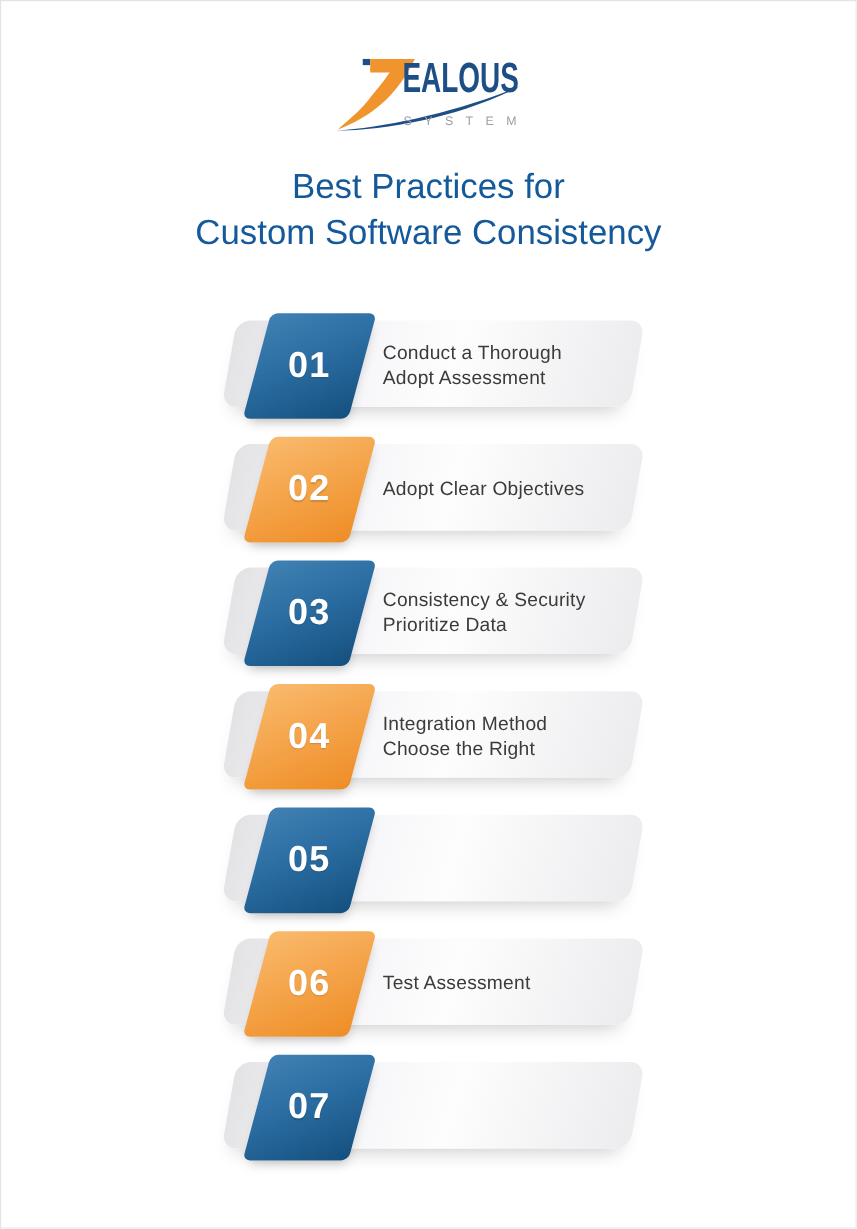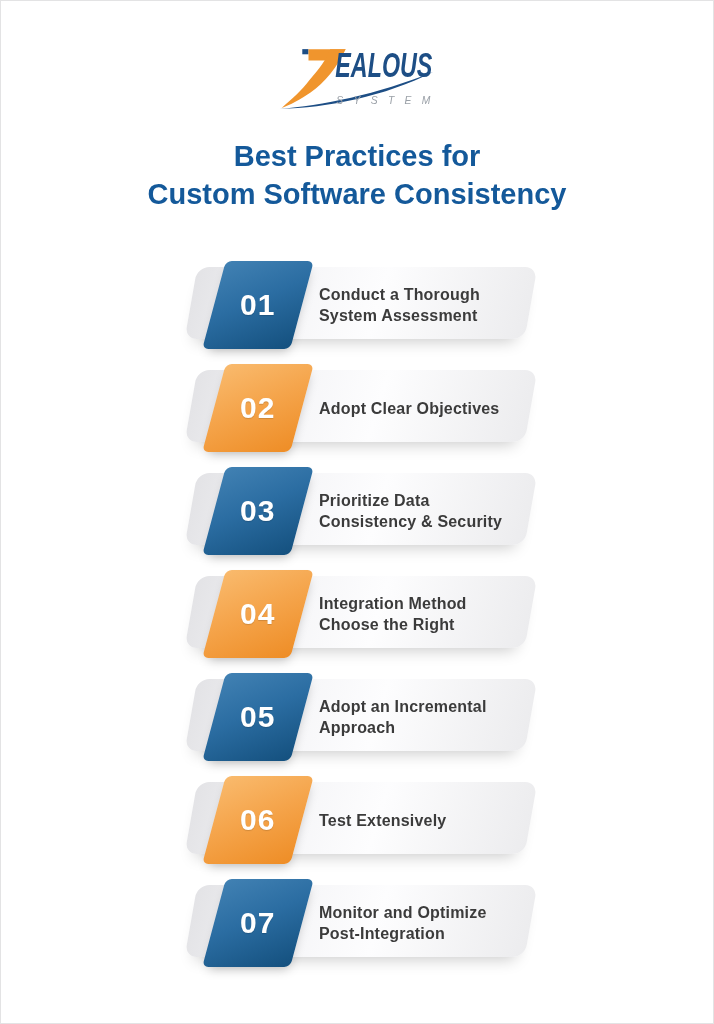--- a/index.html
+++ b/index.html
@@ -2,26 +2,26 @@
 <html><head>
 <meta charset="utf-8">
 <style>
   html,body { margin:0; padding:0; background:#fff; }
   .page {
     position:relative; width:714px; height:1024px; box-sizing:border-box;
     background:#ffffff; border:1px solid #e3e3e4; overflow:hidden;
     font-family:"Liberation Sans", sans-serif;
   }
   
-  .logo { position:absolute; top:44px; left:50%; transform:translateX(-50%); width:156px; height:64px;font-style:italic; }
+  .logo { position:absolute; top:44px; left:50%; transform:translateX(-50%); width:156px; height:64px; }
   .logo svg { display:block; }
   
   .title {
     position:absolute; top:136px; left:0; width:100%; margin:0;
-    text-align:center; font-size:29px; line-height:38px; font-weight:bold; color:#14599a;
+    text-align:center; font-size:29px; line-height:38px; font-weight:normal; color:#14599a;
   }
   .title span { display:block; }
   
   .list { position:absolute; top:260px; left:184px; width:352px; }
   .row { position:relative; height:88px; margin-bottom:15px; }
   .bar {
     position:absolute; left:6px; top:6px; width:340px; height:72px;
     transform:skewX(-10deg); border-radius:12px;
     background:linear-gradient(97deg,#e3e3e6 0%, #f6f6f8 30%, #fdfdfe 55%, #ececee 100%);
     box-shadow:0 12px 16px -10px rgba(0,0,0,0.22);
@@ -33,21 +33,21 @@
     box-shadow:2px 6px 10px -4px rgba(0,0,0,0.25);
   }
   .badge.blue   { background:linear-gradient(155deg,#4181b3 0%, #2b6da2 45%, #14507e 100%); }
   .badge.orange { background:linear-gradient(155deg,#f9ba6d 0%, #f5a54c 45%, #ee8d26 100%); }
   .num {
     transform:skewX(15deg); color:#ffffff; font-size:30px; font-weight:bold; letter-spacing:1px;
     text-shadow:0 1px 1px rgba(0,0,0,0.15);
   }
   .label {
     position:absolute; left:134px; top:50%; transform:translateY(-50%);
-    width:208px; font-size:16px; font-weight:bold; color:#3b3b3b; line-height:21px;
+    width:208px; font-size:16px; font-weight:normal; color:#3b3b3b; line-height:21px;
     letter-spacing:0.2px;
   }
   .label span { display:block; }
   .label span:empty { display:none; }
 </style>
 </head>
 <body>
 
 <div class="page">
 
@@ -74,84 +74,76 @@
 
   <div class="list">
 
     <div class="row">
       <div class="bar"></div>
       <div class="badge blue">
         <span class="num">01</span>
       </div>
       <div class="label">
         <span>Conduct a Thorough</span>
-        <span>System Assessment</span>
+        <span>Adopt Assessment</span>
       </div>
     </div>
 
     <div class="row">
       <div class="bar"></div>
       <div class="badge orange">
         <span class="num">02</span>
       </div>
       <div class="label">
         <span>Adopt Clear Objectives</span>
 
       </div>
     </div>
 
     <div class="row">
       <div class="bar"></div>
       <div class="badge blue">
         <span class="num">03</span>
       </div>
       <div class="label">
+        <span>Consistency &amp; Security</span>
         <span>Prioritize Data</span>
-        <span>Consistency &amp; Security</span>
       </div>
     </div>
 
     <div class="row">
       <div class="bar"></div>
       <div class="badge orange">
         <span class="num">04</span>
       </div>
       <div class="label">
         <span>Integration Method</span>
         <span>Choose the Right</span>
       </div>
     </div>
 
     <div class="row">
       <div class="bar"></div>
       <div class="badge blue">
         <span class="num">05</span>
       </div>
-      <div class="label">
-        <span>Adopt an Incremental</span>
-        <span>Approach</span>
-      </div>
     </div>
 
     <div class="row">
       <div class="bar"></div>
       <div class="badge orange">
         <span class="num">06</span>
       </div>
       <div class="label">
-        <span>Test Extensively</span>
+        <span>Test Assessment</span>
 
       </div>
     </div>
 
     <div class="row">
       <div class="bar"></div>
       <div class="badge blue">
         <span class="num">07</span>
       </div>
-      <div class="label">
-        <span>Monitor and Optimize</span>
-        <span>Post-Integration</span>
-      </div>
     </div>
 
   </div>
 </div>
 
 </body></html>

